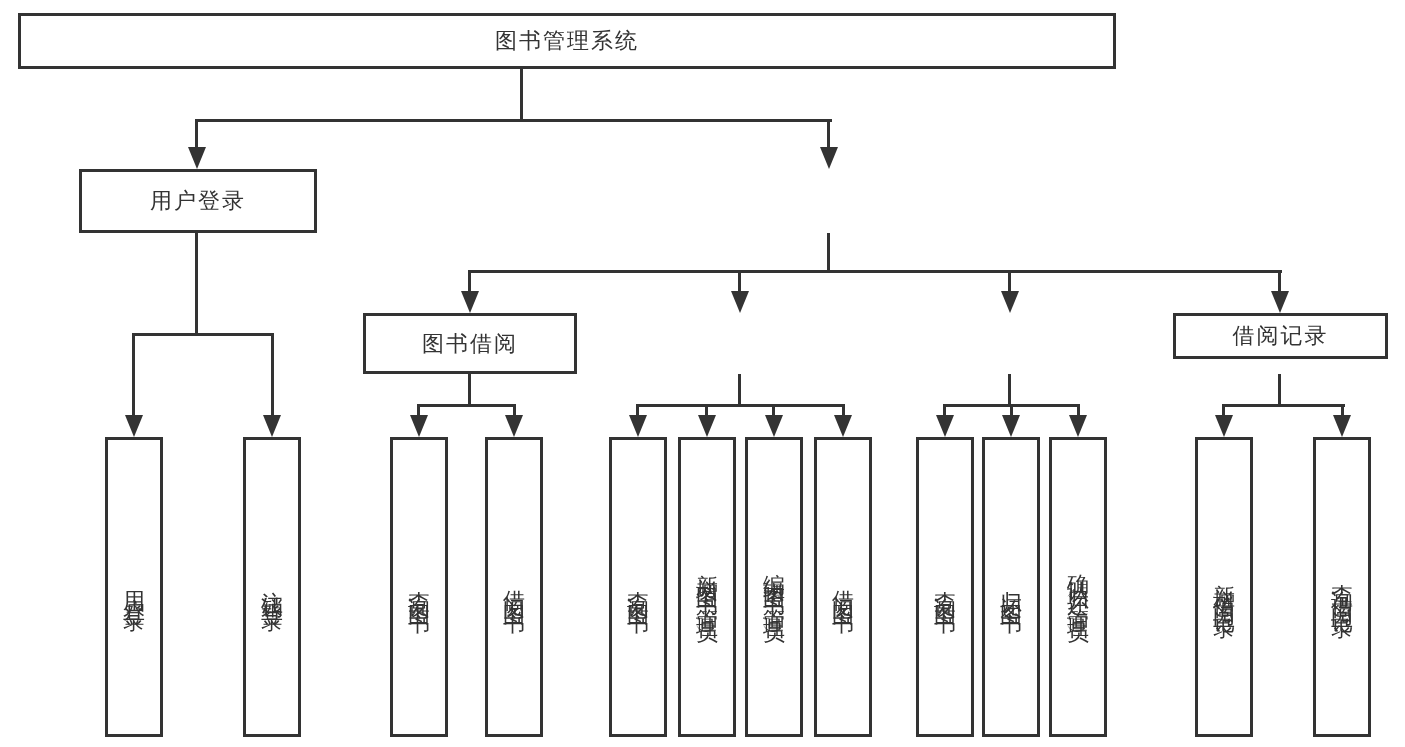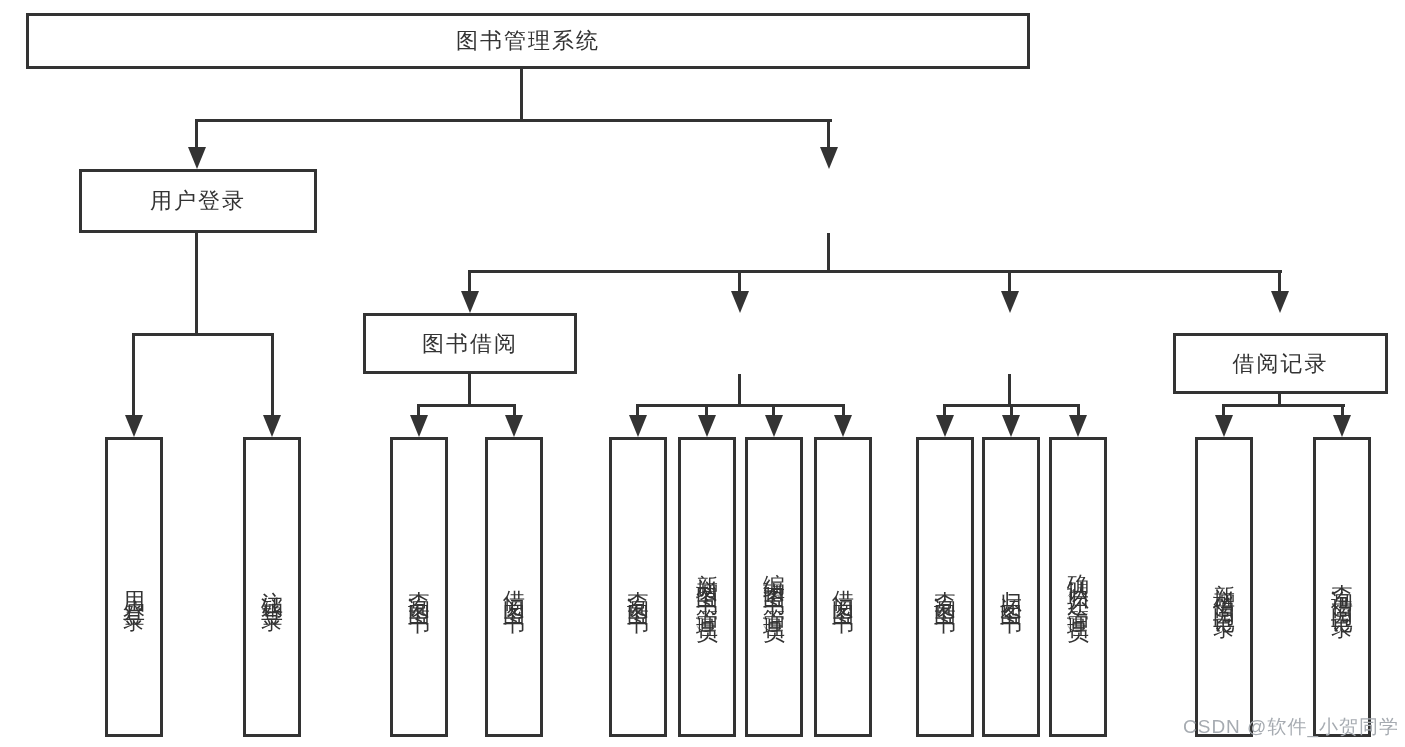--- a/index.html
+++ b/index.html
@@ -73,21 +73,21 @@
     color: var(--wm, #a6abb1);
     z-index: 5;
     white-space: nowrap;
   }
 </style>
 </head>
 <body>
 
 <div id="stage">
 
-  <div class="hnode" style="left:26px; top:13px; width:1004px; height:56px;">
+  <div class="hnode" style="left:18px; top:13px; width:1098px; height:56px;">
     <span>图书管理系统</span>
   </div>
 
   <div class="line" style="left:520px; top:69px; width:3px; height:53px;"></div>
   <div class="line" style="left:196px; top:119px; width:636px; height:3px;"></div>
   <div class="line" style="left:195px; top:119px; width:3px; height:32px;"></div>
   <div class="arrow" style="left:188px; top:147px;"></div>
   <div class="line" style="left:827px; top:119px; width:3px; height:32px;"></div>
   <div class="arrow" style="left:820px; top:147px;"></div>
 
@@ -102,21 +102,21 @@
   <div class="line" style="left:738px; top:270px; width:3px; height:24px;"></div>
   <div class="arrow" style="left:731px; top:291px;"></div>
   <div class="line" style="left:1008px; top:270px; width:3px; height:24px;"></div>
   <div class="arrow" style="left:1001px; top:291px;"></div>
   <div class="line" style="left:1278px; top:270px; width:3px; height:24px;"></div>
   <div class="arrow" style="left:1271px; top:291px;"></div>
 
   <div class="hnode" style="left:363px; top:313px; width:214px; height:61px;">
     <span>图书借阅</span>
   </div>
-  <div class="hnode" style="left:1173px; top:313px; width:215px; height:61px;margin-top:20px;">
+  <div class="hnode" style="left:1173px; top:313px; width:215px; height:46px;">
     <span>借阅记录</span>
   </div>
 
   <div class="line" style="left:195px; top:233px; width:3px; height:103px;"></div>
   <div class="line" style="left:132px; top:333px; width:142px; height:3px;"></div>
   <div class="line" style="left:132px; top:333px; width:3px; height:85px;"></div>
   <div class="arrow" style="left:125px; top:415px;"></div>
   <div class="line" style="left:271px; top:333px; width:3px; height:85px;"></div>
   <div class="arrow" style="left:263px; top:415px;"></div>
 
@@ -191,15 +191,14 @@
     <span class="vtext">确认归还（管理员）</span>
   </div>
 
   <div class="leaf" style="left:1195px;">
     <span class="vtext">新增借阅记录</span>
   </div>
   <div class="leaf" style="left:1313px;">
     <span class="vtext">查询借阅记录</span>
   </div>
 
-  <div class="watermark">CSDN @软件_小贺同学</div>
 
 </div>
 
 </body></html>

